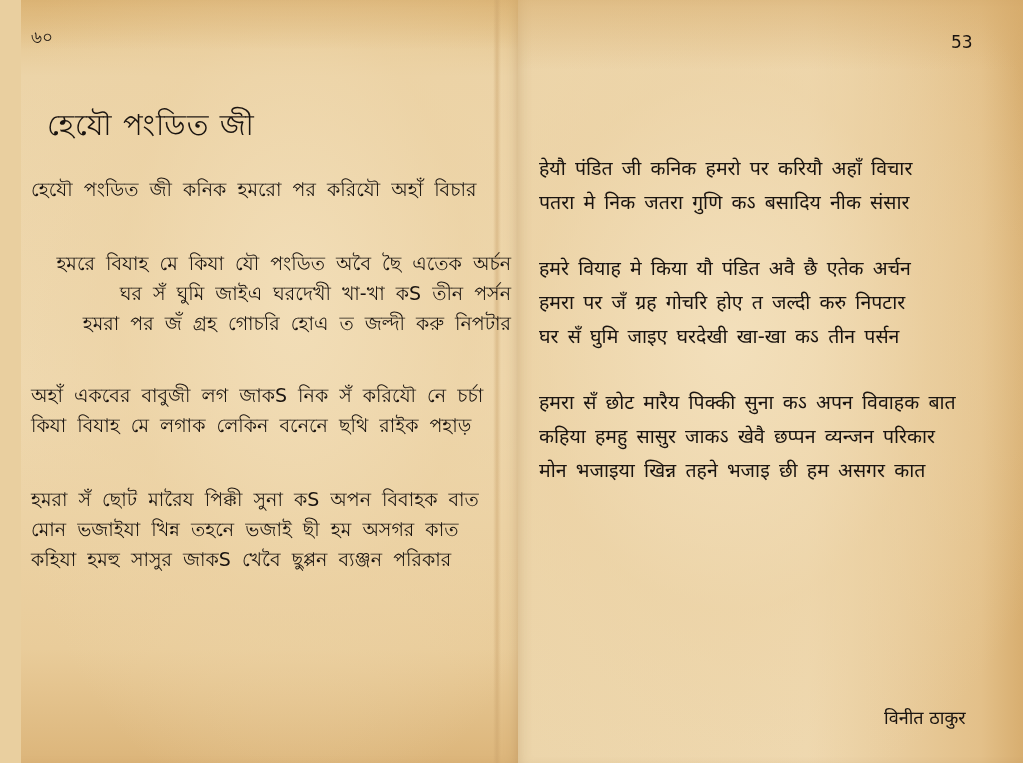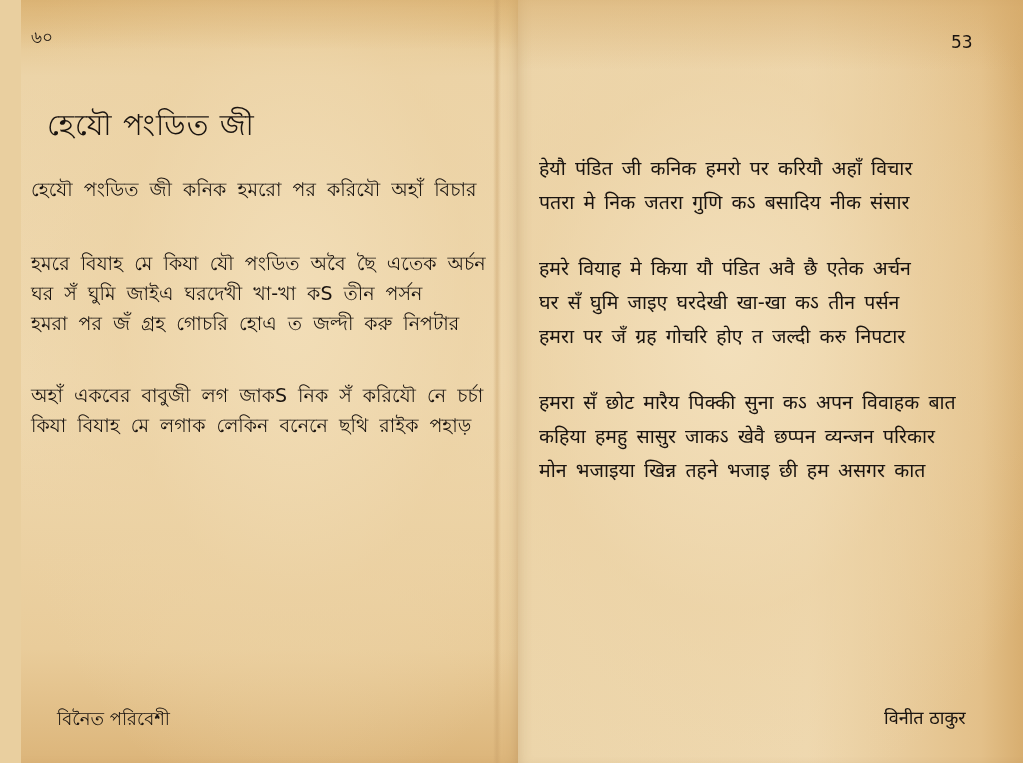--- a/index.html
+++ b/index.html
@@ -94,21 +94,21 @@
     }
     .line {
       display: block;
       font-size: 19.5px;
       line-height: 34px;
       white-space: nowrap;
       word-spacing: 3px;
     }
     .page-left .line { font-size: 19px; line-height: 30px; word-spacing: 5px; }
     .page-left .stanza { margin-bottom: 44px; }
-    .page-left .stanza:nth-child(2) { margin-bottom: 42px; }
+    .page-left .stanza:nth-child(2) { margin-bottom: 42px; text-align: right; }
 
     .footer {
       position: absolute;
       top: 705px;
       font-size: 18px;
       z-index: 2;
     }
     .page-left .footer { left: 36px; }
     .page-right .footer { left: 366px; }
   </style>
@@ -126,35 +126,39 @@
       </div>
       <div class="stanza">
         <span class="line">হমরে বিযাহ মে কিযা যৌ পংডিত অবৈ ছৈ এতেক অর্চন</span>
         <span class="line">ঘর সঁ ঘুমি জাইএ ঘরদেখী খা-খা কS তীন পর্সন</span>
         <span class="line">হমরা পর জঁ গ্রহ গোচরি হোএ ত জল্দী করু নিপটার</span>
       </div>
       <div class="stanza">
         <span class="line">অহাঁ একবের বাবুজী লগ জাকS নিক সঁ করিযৌ নে চর্চা</span>
         <span class="line">কিযা বিযাহ মে লগাক লেকিন বনেনে ছথি রাইক পহাড়</span>
       </div>
+      <div class="stanza">
+        <span class="line">হমরা সঁ ছোট মারৈয পিক্কী সুনা কS অপন বিবাহক বাত</span>
+        <span class="line">মোন ভজাইযা খিন্ন তহনে ভজাই ছী হম অসগর কাত</span>
+        <span class="line">কহিযা হমহু সাসুর জাকS খেবৈ ছুপ্পন ব্যঞ্জন পরিকার</span>
+      </div>
     </div>
-    <div class="footer">বিনৈত পরিবেশী</div>
   </div>
 
   <div class="page page-right">
     <div class="page-number">53</div>
     <div class="stanzas">
       <div class="stanza">
         <span class="line">हेयौ पंडित जी  कनिक हमरो पर करियौ अहाँ  विचार</span>
         <span class="line">पतरा मे  निक जतरा गुणि कऽ बसादिय  नीक  संसार</span>
       </div>
       <div class="stanza">
         <span class="line">हमरे  वियाह मे किया  यौ पंडित अवै  छै एतेक  अर्चन</span>
+        <span class="line">हमरा पर जँ ग्रह  गोचरि होए  त जल्दी  करु  निपटार</span>
         <span class="line">घर सँ घुमि  जाइए  घरदेखी  खा-खा  कऽ तीन  पर्सन</span>
-        <span class="line">हमरा पर जँ ग्रह  गोचरि होए  त जल्दी  करु  निपटार</span>
       </div>
       <div class="stanza">
         <span class="line">हमरा सँ छोट मारैय पिक्की सुना कऽ अपन विवाहक बात</span>
         <span class="line">कहिया हमहु सासुर जाकऽ खेवै छप्पन व्यन्जन  परिकार</span>
         <span class="line">मोन भजाइया खिन्न  तहने भजाइ छी हम असगर कात</span>
       </div>
     </div>
     <div class="footer">विनीत ठाकुर</div>
   </div>
 

